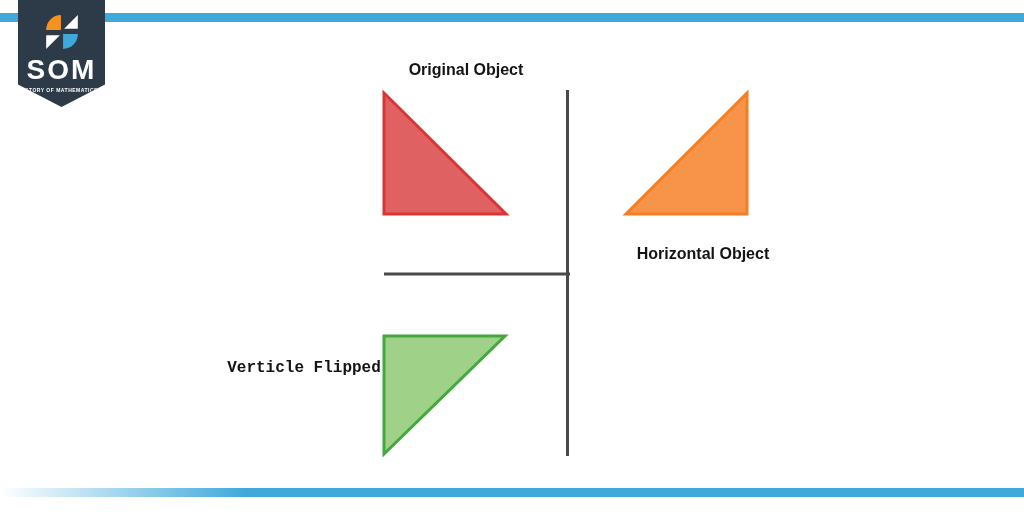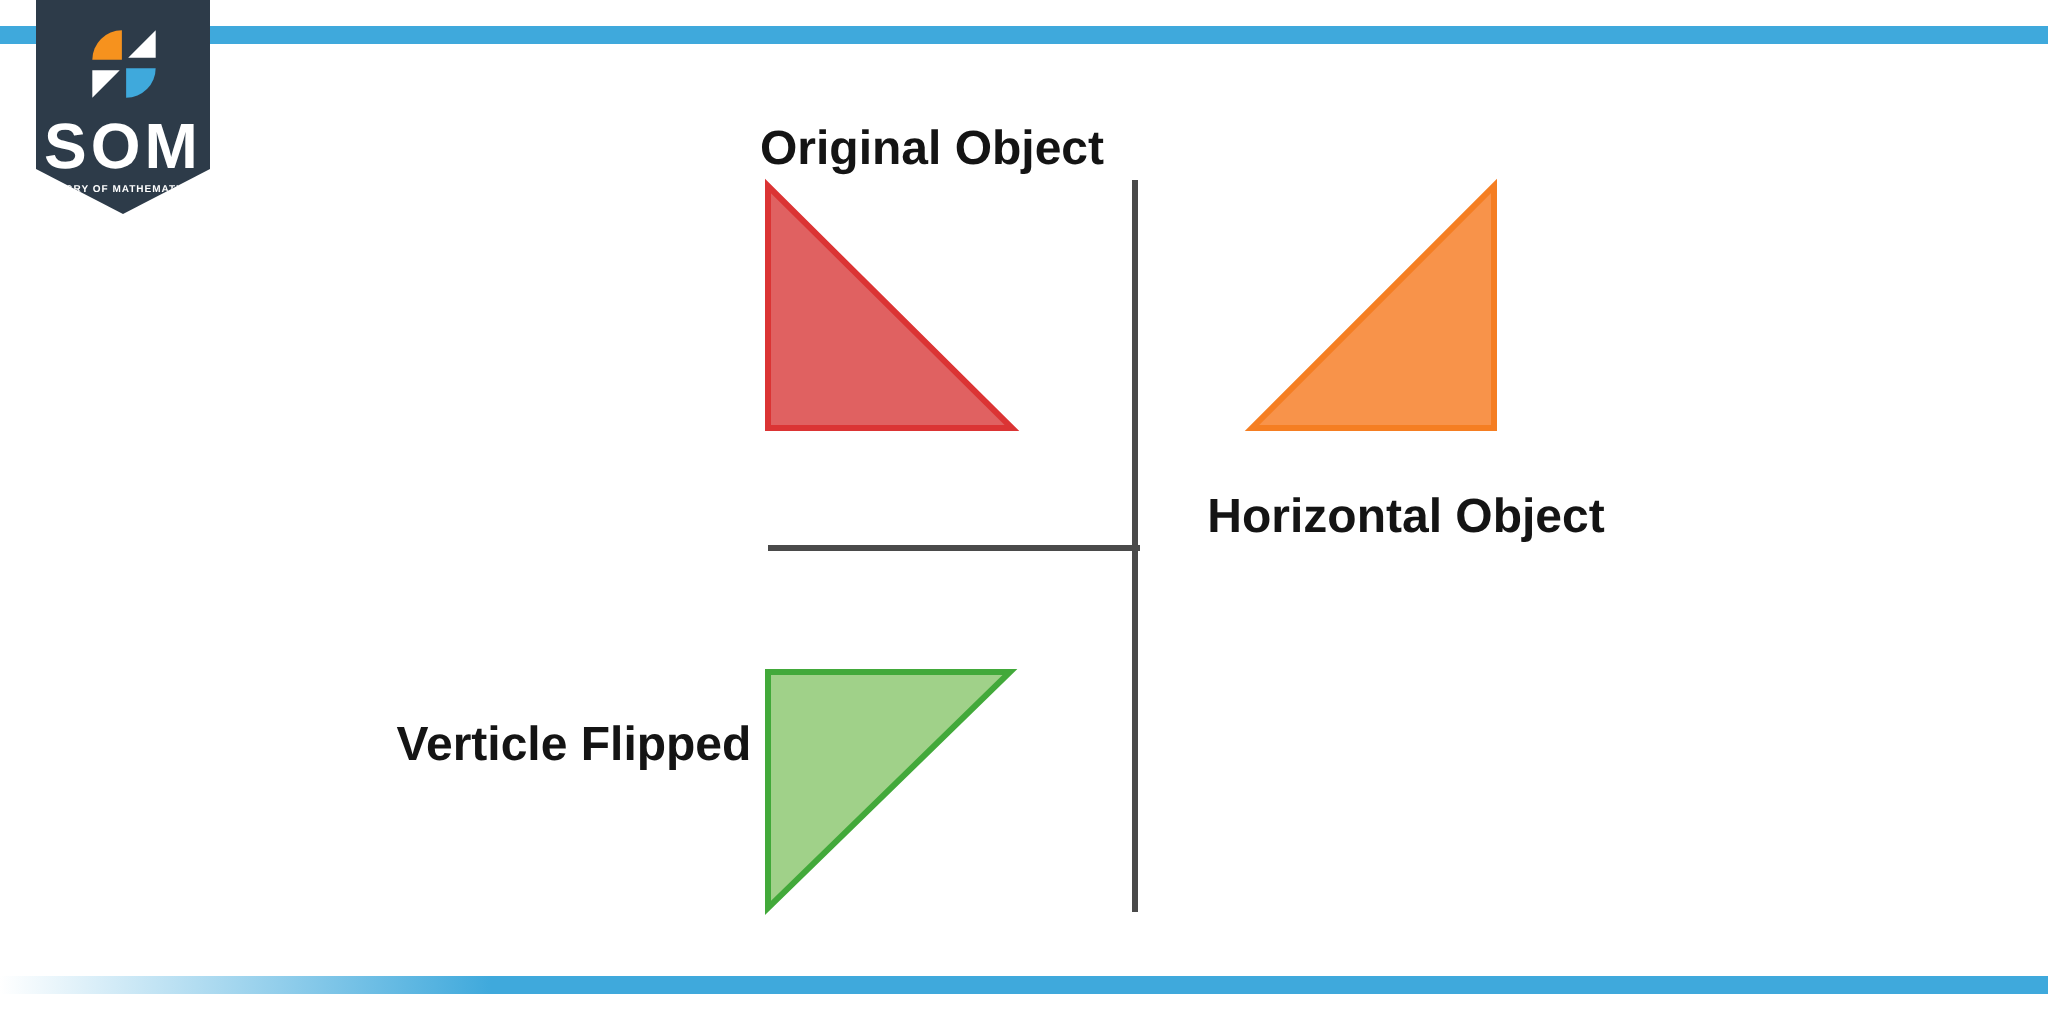--- a/index.html
+++ b/index.html
@@ -22,38 +22,38 @@
   }
   .badge {
     position: absolute; left: 18px; top: 0;
     width: 87px; height: 107px;
     background: var(--badge, #2d3b49);
     clip-path: polygon(0 0, 100% 0, 100% 79%, 50% 100%, 0 79%);
     z-index: 2; text-align: center;
   }
   .logo-icon { width: 38px; height: 38px; margin-top: 13px; display: inline-block; }
   .som {
-    color: #ffffff; font-weight: bold; font-size: 32px;
+    color: #ffffff; font-weight: bold; font-size: 28px;
     letter-spacing: 2px; line-height: 1; margin-top: 1px;
   }
   .tagline {
     color: #ffffff; font-weight: bold; font-size: 5px;
     letter-spacing: 0.5px; margin-top: 3px; white-space: nowrap;
   }
   .diagram {
     position: absolute; left: 0; top: 0;
     width: 1024px; height: 512px; pointer-events: none;
   }
   .label {
     position: absolute; width: 200px; text-align: center;
-    font-weight: bold; font-size: 24px; color: #141414; white-space: nowrap;
+    font-weight: bold; font-size: 16px; color: #141414; white-space: nowrap;
   }
   .label-original   { left: 366px; top: 61px; }
   .label-horizontal { left: 603px; top: 245px; }
-  .label-vertical   { left: 187px; top: 359px; }
+  .label-vertical   { left: 204px; top: 359px; font-family: Liberation Mono, monospace; }
 </style>
 </head>
 <body>
 
 <div class="canvas">
 
   <div class="top-stripe"></div>
   <div class="bottom-stripe"></div>
 
   <div class="badge">

